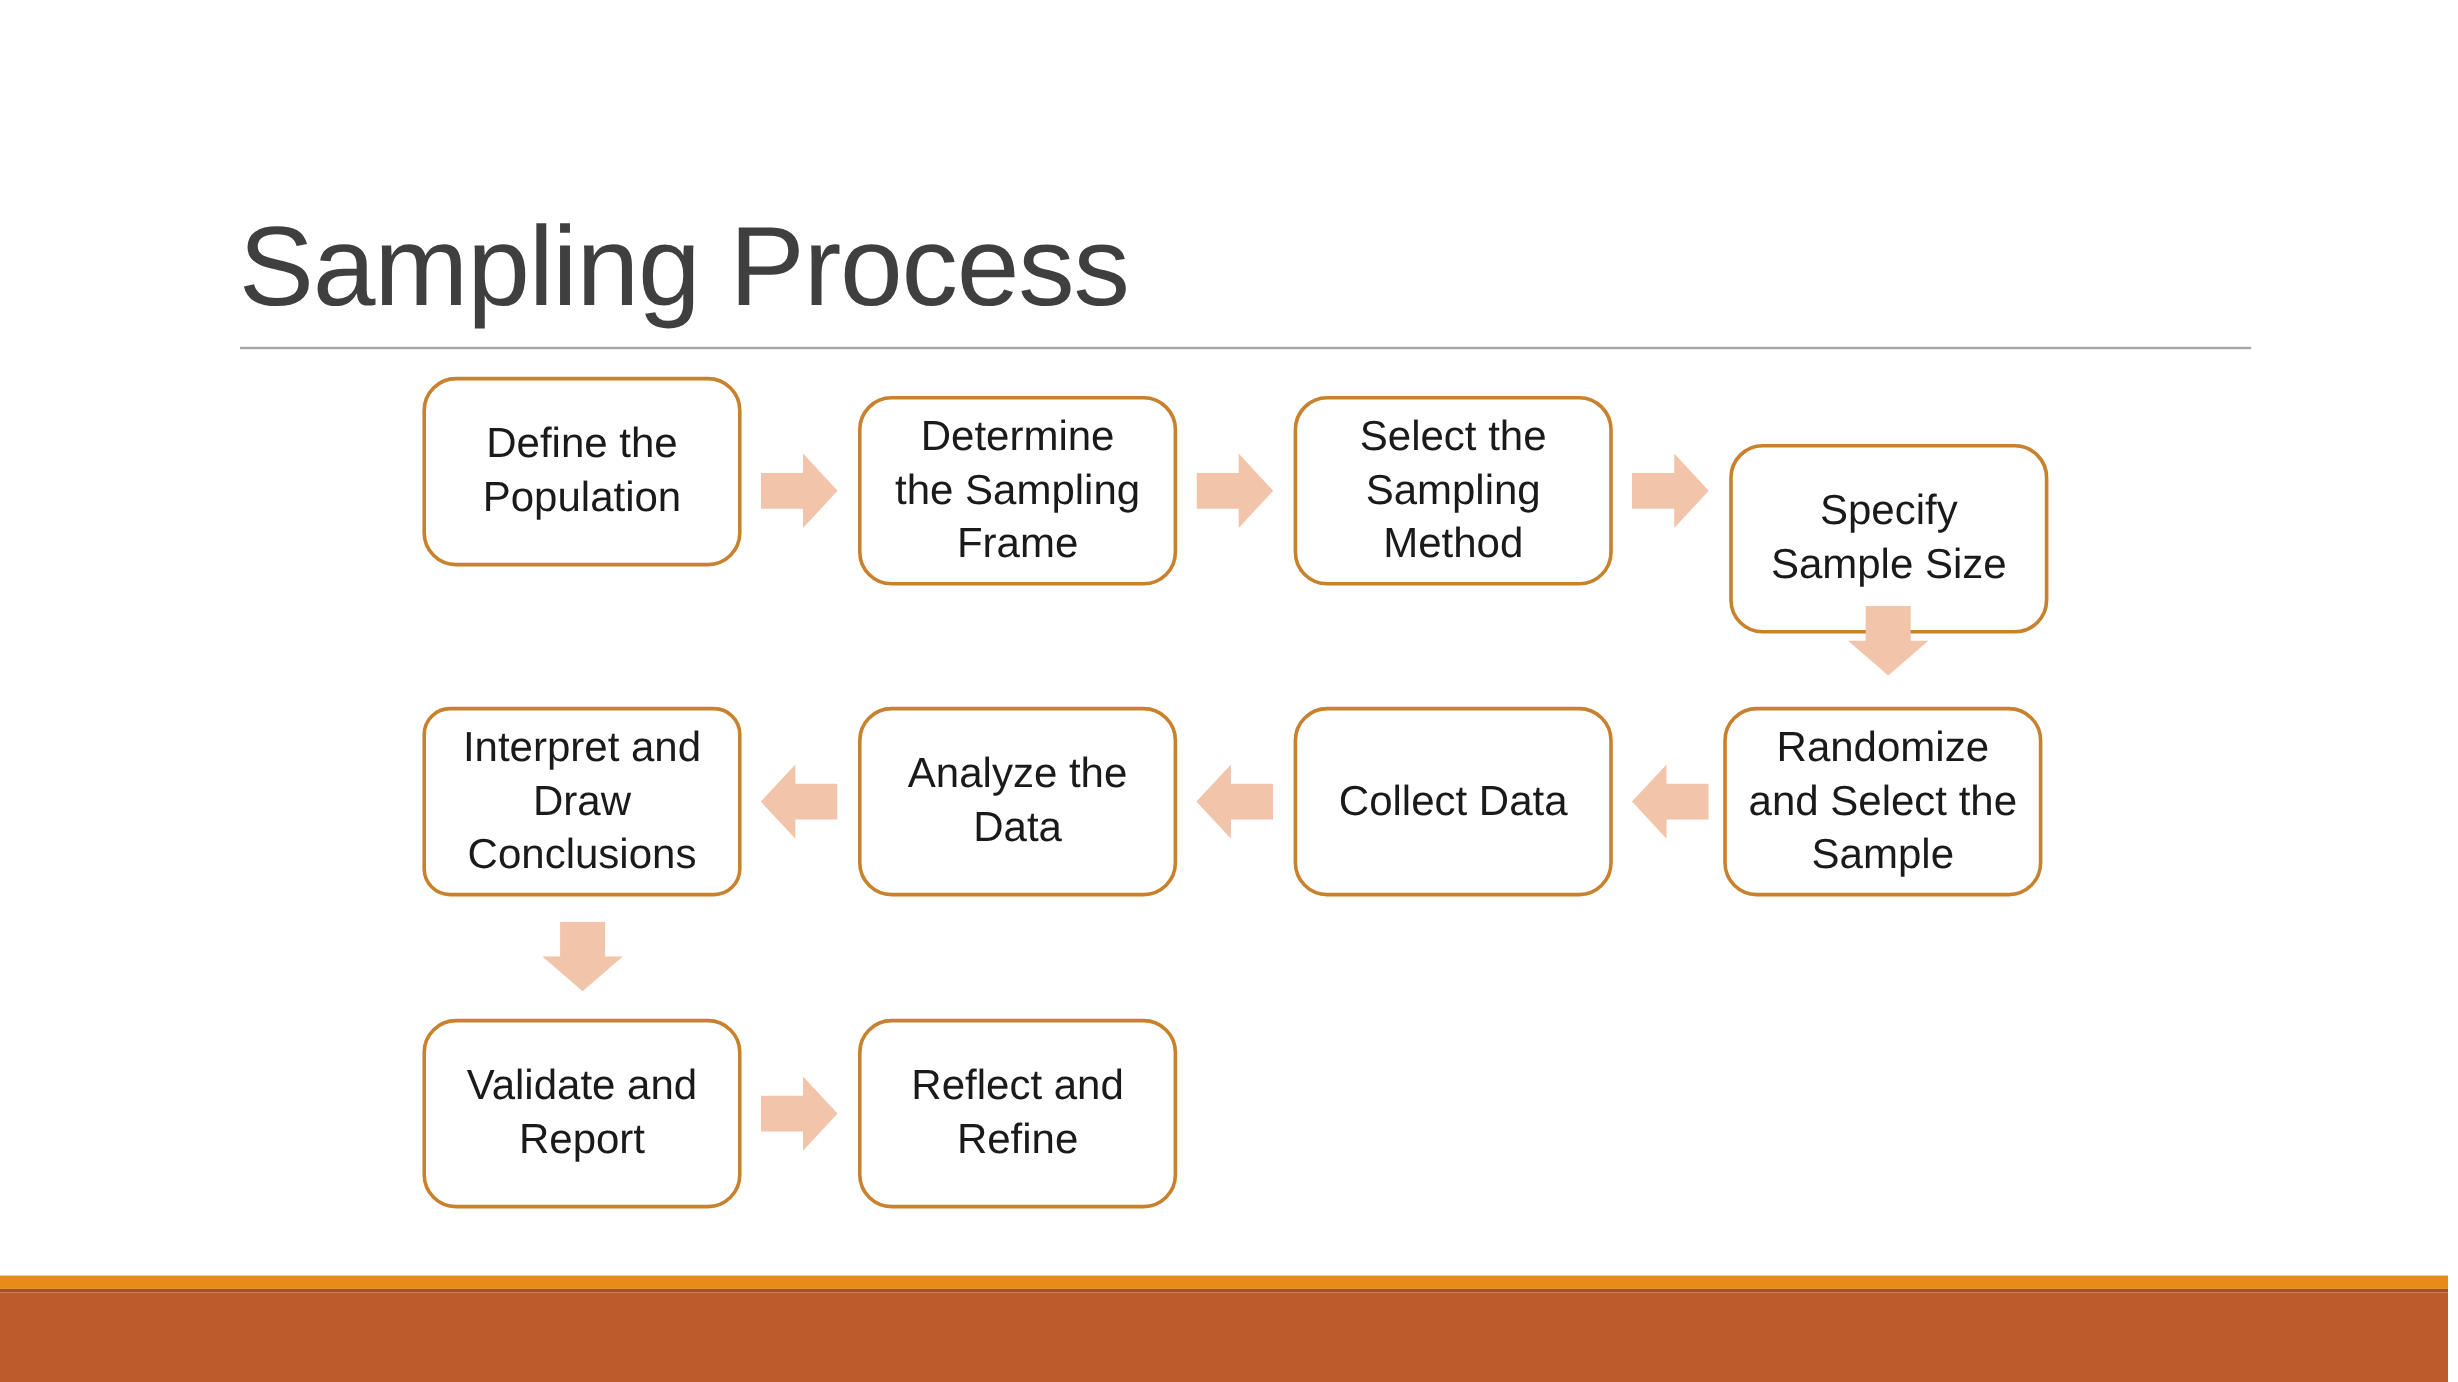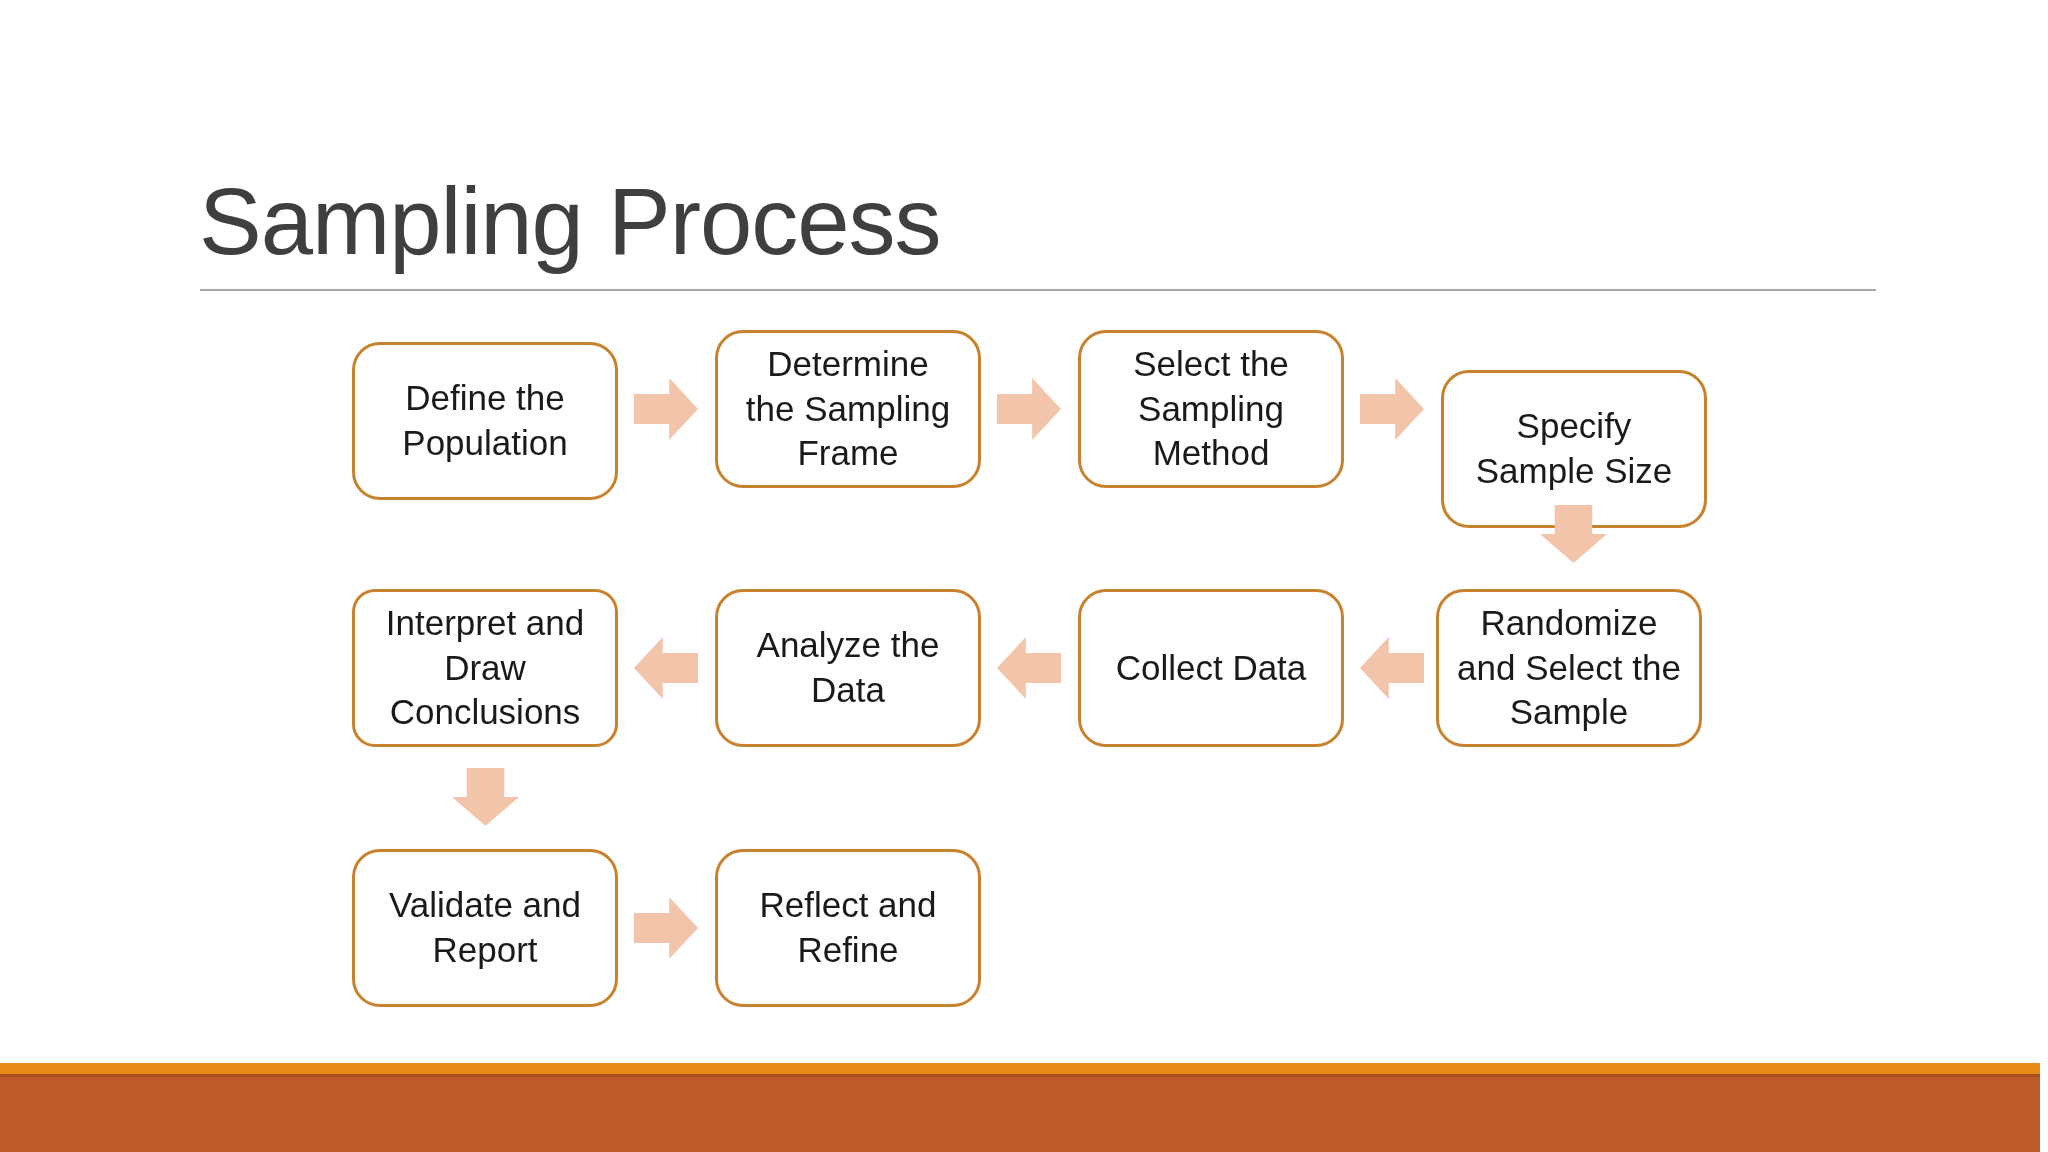--- a/index.html
+++ b/index.html
@@ -48,21 +48,21 @@
     text-align: center;
   }
   .box .label {
     font-size: 35px;
     line-height: 1.28;
     color: #1a1a1a;
     white-space: pre-line;
     padding: 0 6px;
   }
 
-  .pos-r1c1 { left: 352px;  top: 342px; }
+  .pos-r1c1 { left: 352px;  top: 314px; }
   .pos-r1c2 { left: 715px;  top: 330px; }
   .pos-r1c3 { left: 1078px; top: 330px; }
   .pos-r1c4 { left: 1441px; top: 330px; margin-top: 40px; }
   .pos-r2c1 { left: 352px;  top: 589px; border-radius: 23px; }
   .pos-r2c2 { left: 715px;  top: 589px; }
   .pos-r2c3 { left: 1078px; top: 589px; }
   .pos-r2c4 { left: 1436px; top: 589px; justify-content: center; }
   .pos-r3c1 { left: 352px;  top: 849px; }
   .pos-r3c2 { left: 715px;  top: 849px; }
 

